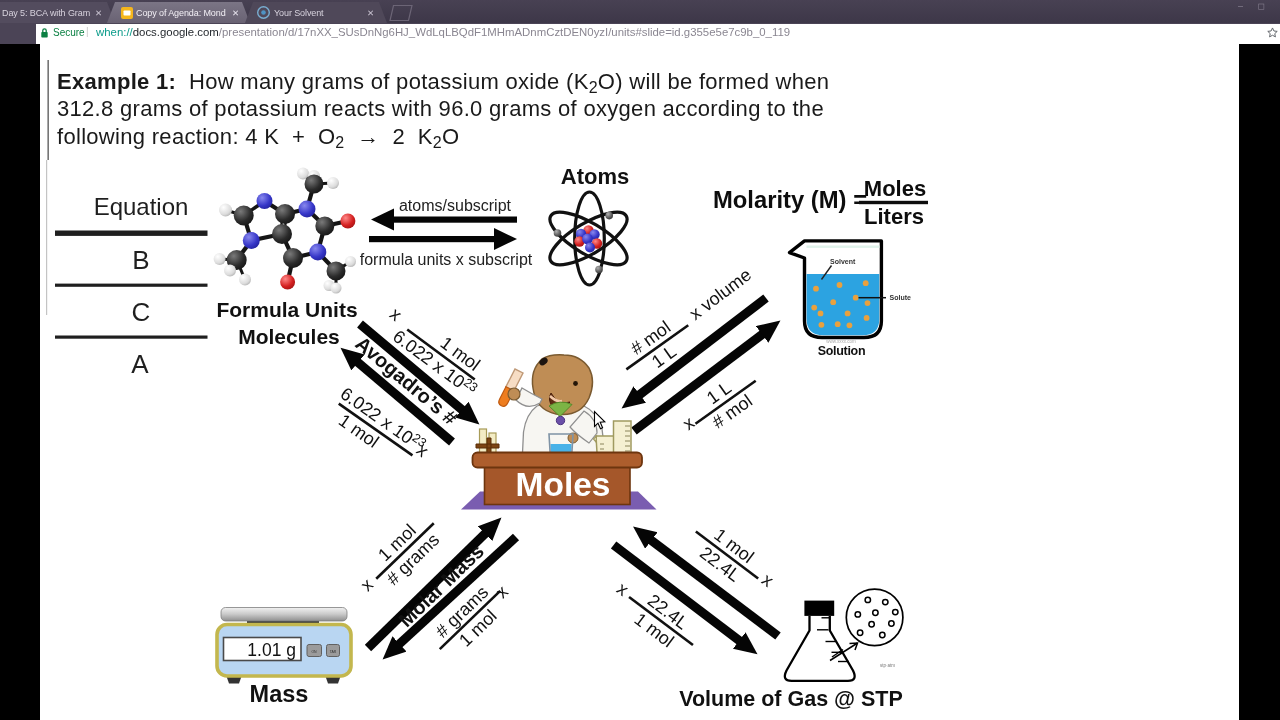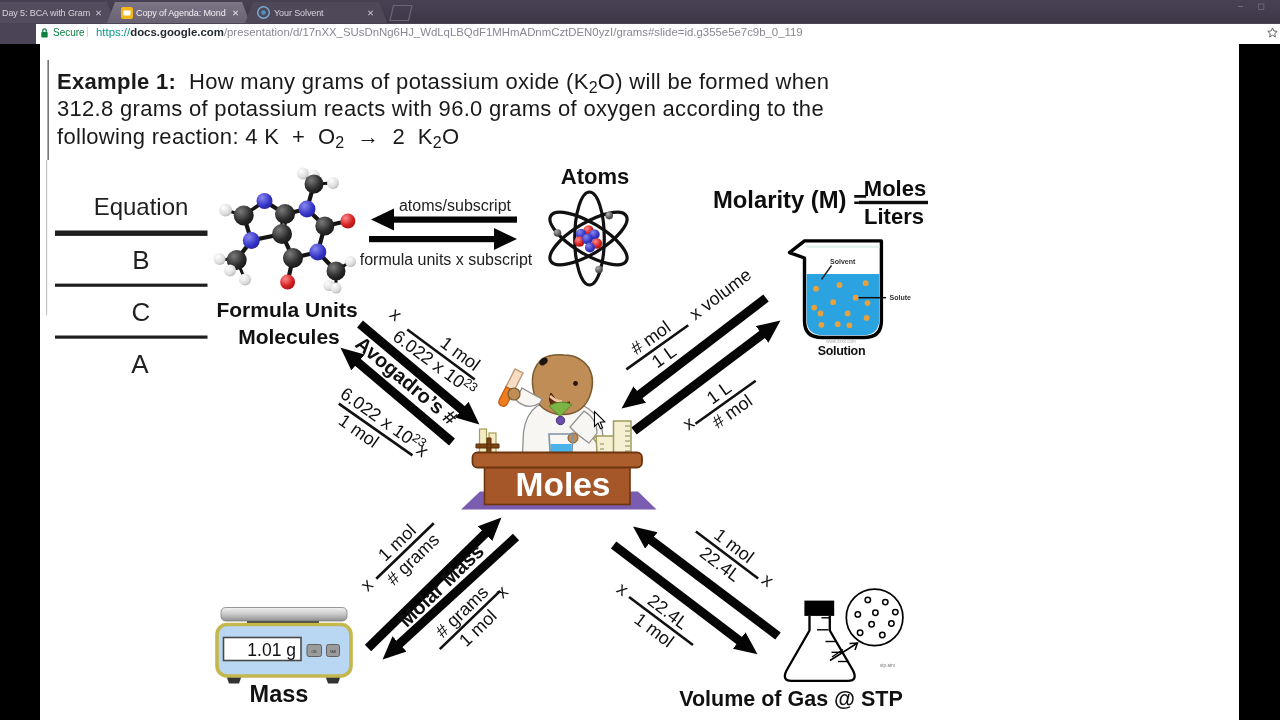--- a/index.html
+++ b/index.html
@@ -66,21 +66,21 @@
   <div class="abs" style="left:1238px;top:1px;color:#8b8495;font-size:9px;letter-spacing:6px;">– ◻</div>
 </div>
 <div id="omnibar">
   <div id="omnibox">
     <svg class="abs" style="left:5px;top:4px" width="7" height="10" viewBox="0 0 7 10">
         <rect x="0.3" y="4" width="6.4" height="5.6" rx="0.8" fill="#0b8043"></rect>
         <path d="M1.8,4 V2.6 A1.7,1.8 0 0 1 5.2,2.6 V4" fill="none" stroke="#0b8043" stroke-width="1.3"></path>
       </svg>
     <span class="abs sec" style="left:17px;top:3.5px;font-size:10px;">Secure</span>
     <span class="abs" style="left:50px;top:2.5px;color:#c9c9c9;font-size:10px;">|</span>
-    <span class="abs" style="left:60px;top:2.5px;white-space:nowrap;font-size:11.4px;"><span style="color:#0a9b8a;">https://</span><span style="color:#24292e;font-weight:bold;">docs.google.com</span><span style="color:#8a8691;">/presentation/d/17nXX_SUsDnNg6HJ_WdLqLBQdF1MHmADnmCztDEN0yzI/grams#slide=id.g355e5e7c9b_0_119</span></span>
+    <span class="abs" style="left:60px;top:2.5px;white-space:nowrap;font-size:11.4px;"><span style="color:#0a9b8a;">when://</span><span style="color:#24292e;font-weight:normal;">docs.google.com</span><span style="color:#8a8691;">/presentation/d/17nXX_SUsDnNg6HJ_WdLqLBQdF1MHmADnmCztDEN0yzI/units#slide=id.g355e5e7c9b_0_119</span></span>
     <svg class="abs" style="left:1230px;top:2.5px" width="13" height="13" viewBox="0 0 24 24">
         <path d="M12 3.6l2.6 5.6 6.1.7-4.5 4.2 1.2 6-5.4-3-5.4 3 1.2-6-4.5-4.2 6.1-.7z" fill="none" stroke="#5f6368" stroke-width="1.8"></path>
       </svg>
   </div>
 </div>
 <svg id="contentsvg" width="1280" height="676" viewBox="0 44 1280 676">
 <defs>
   <radialGradient id="gC" cx="0.35" cy="0.3" r="0.9">
         <stop offset="0" stop-color="#7a7a7a"></stop>
         <stop offset="0.55" stop-color="#2b2b2b"></stop>

